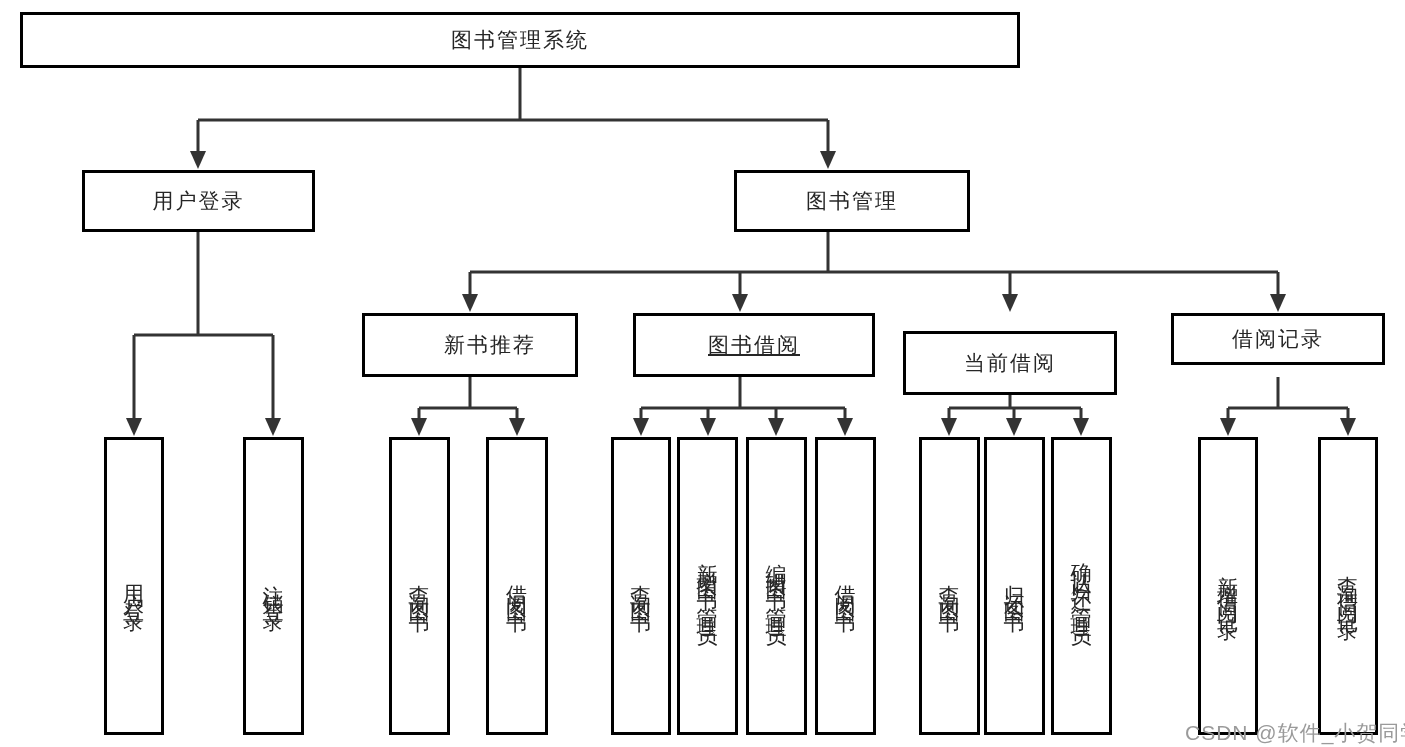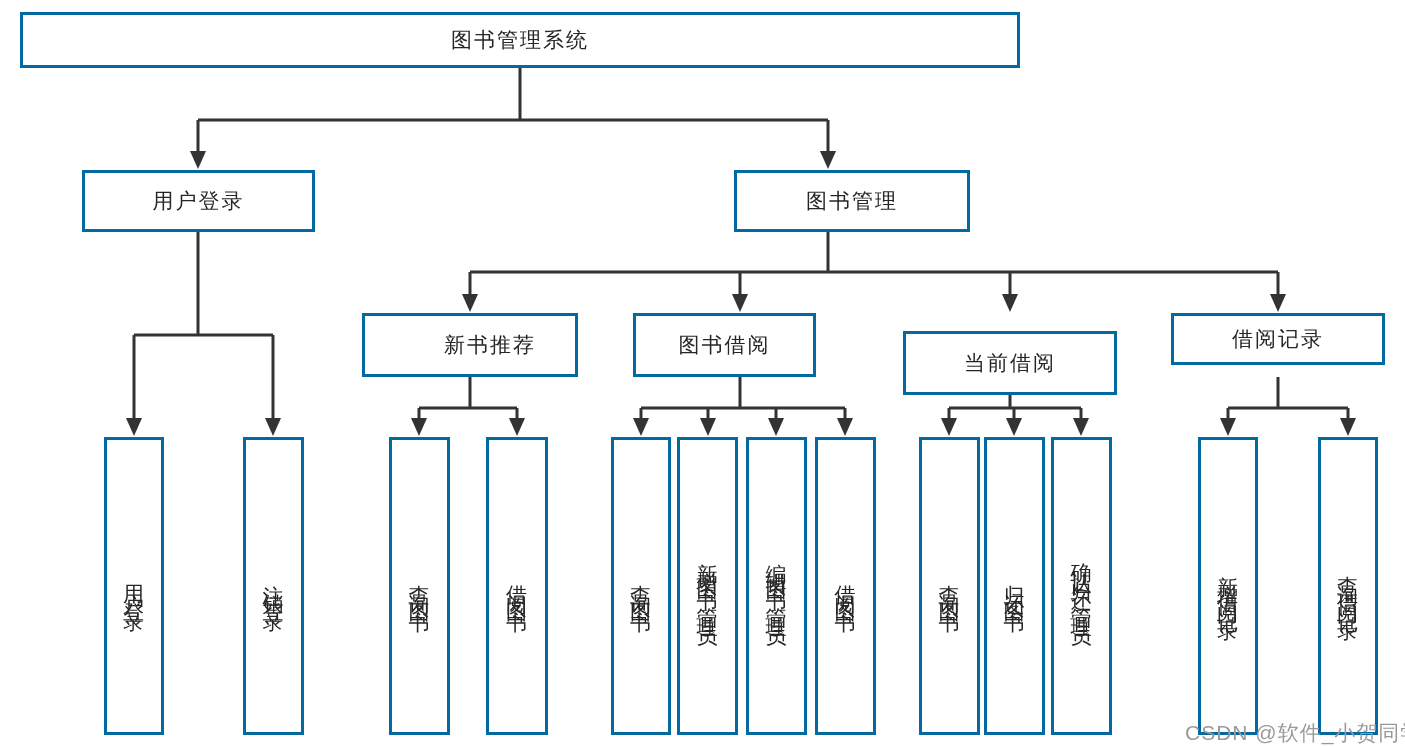--- a/index.html
+++ b/index.html
@@ -20,21 +20,21 @@
     left: 0;
     top: 0;
     width: 1405px;
     height: 747px;
     pointer-events: none;
   }
   .node {
     position: absolute;
     box-sizing: border-box;
     background: #ffffff;
-    border: 3px solid #0369a1;
+    border: 3px solid #000000;
     display: flex;
     align-items: center;
     justify-content: center;
     color: #262626;
     font-size: 21px;
     letter-spacing: 2px;
     text-align: center;
     white-space: nowrap;
   }
   .node.vert span {
@@ -42,21 +42,21 @@
     text-orientation: mixed;
     letter-spacing: 9px;
     line-height: 1;
     white-space: nowrap;
   }
   
   .n-root   { left: 20px;   top: 12px;  width: 1000px; height: 56px; }
   .n-l2a    { left: 82px;   top: 170px; width: 233px;  height: 62px; }
   .n-l2b    { left: 710px;  top: 170px; width: 236px;  height: 62px; margin-left: 24px; }
   .n-l3a    { left: 362px;  top: 313px; width: 216px;  height: 64px; padding-left: 40px; }
-  .n-l3b    { left: 633px;  top: 313px; width: 183px;  height: 64px; }
+  .n-l3b    { left: 633px;  top: 313px; width: 242px;  height: 64px; text-decoration: underline; }
   .n-l3c    { left: 903px;  top: 331px; width: 214px;  height: 64px; }
   .n-l3d    { left: 1171px; top: 313px; width: 214px;  height: 52px; }
   
   .leaf     { top: 437px; height: 298px; }
   .n-f1  { left: 104px;  width: 60px; }
   .n-f2  { left: 243px;  width: 61px; }
   .n-f3  { left: 389px;  width: 61px; }
   .n-f4  { left: 486px;  width: 62px; }
   .n-f5  { left: 611px;  width: 60px; }
   .n-f6  { left: 677px;  width: 61px; }

